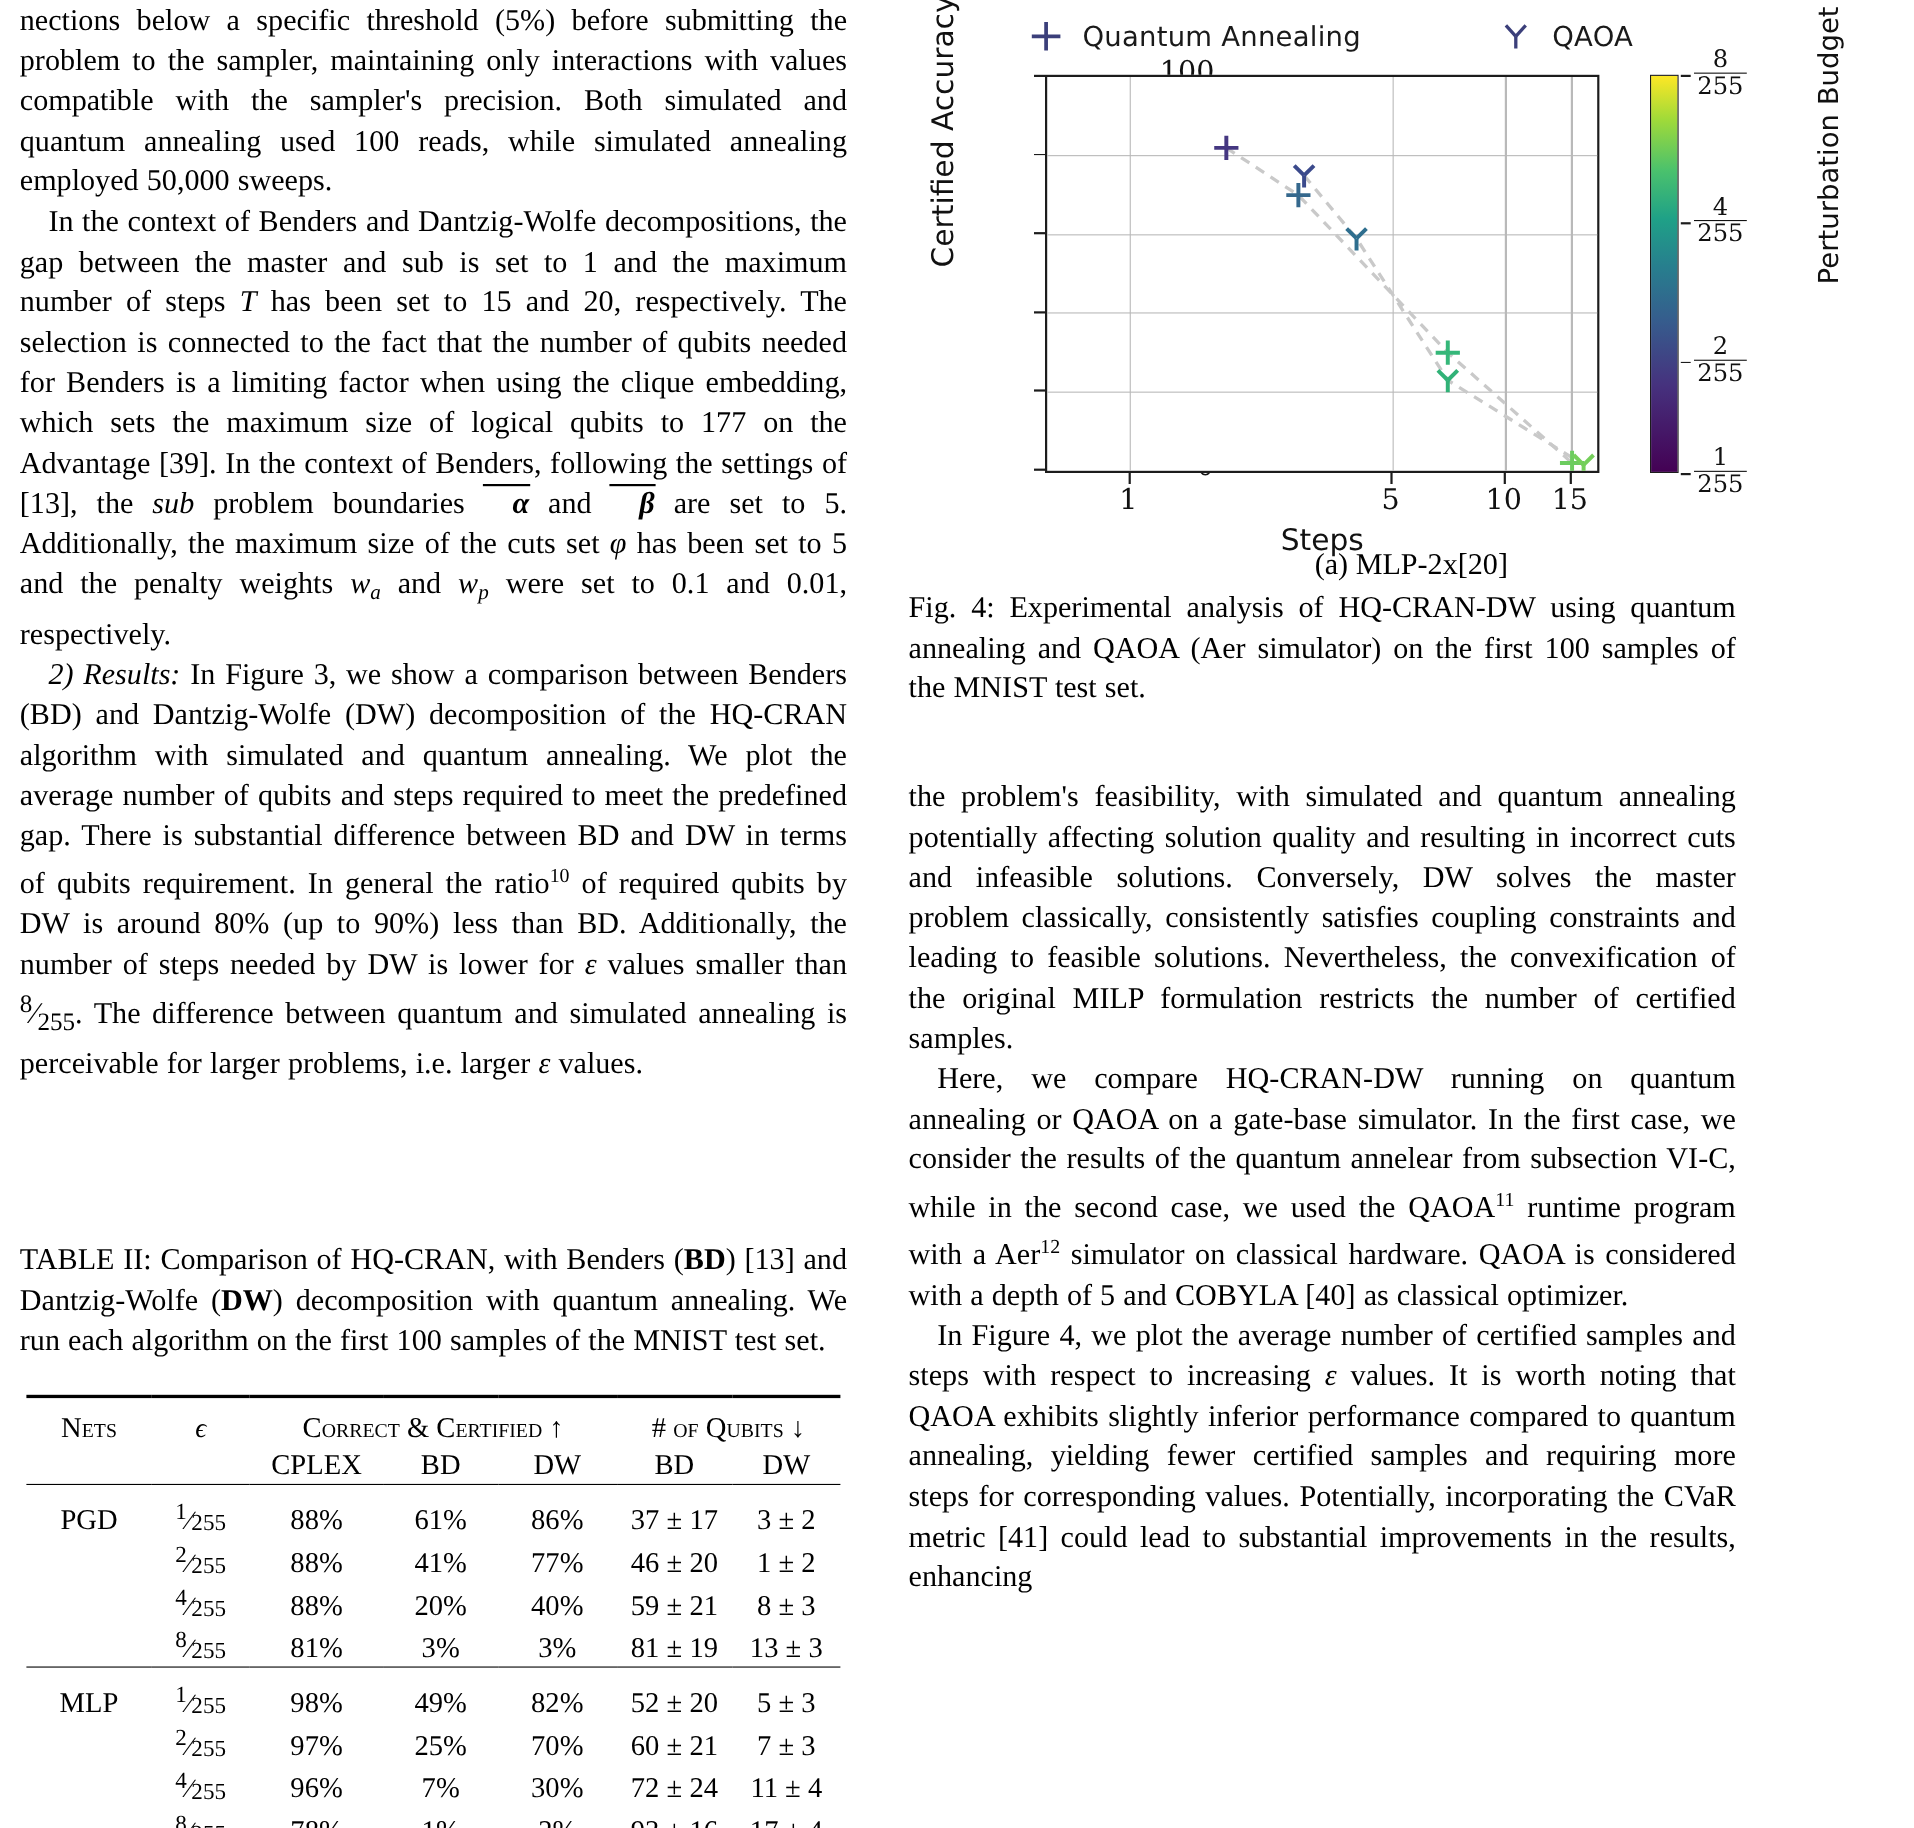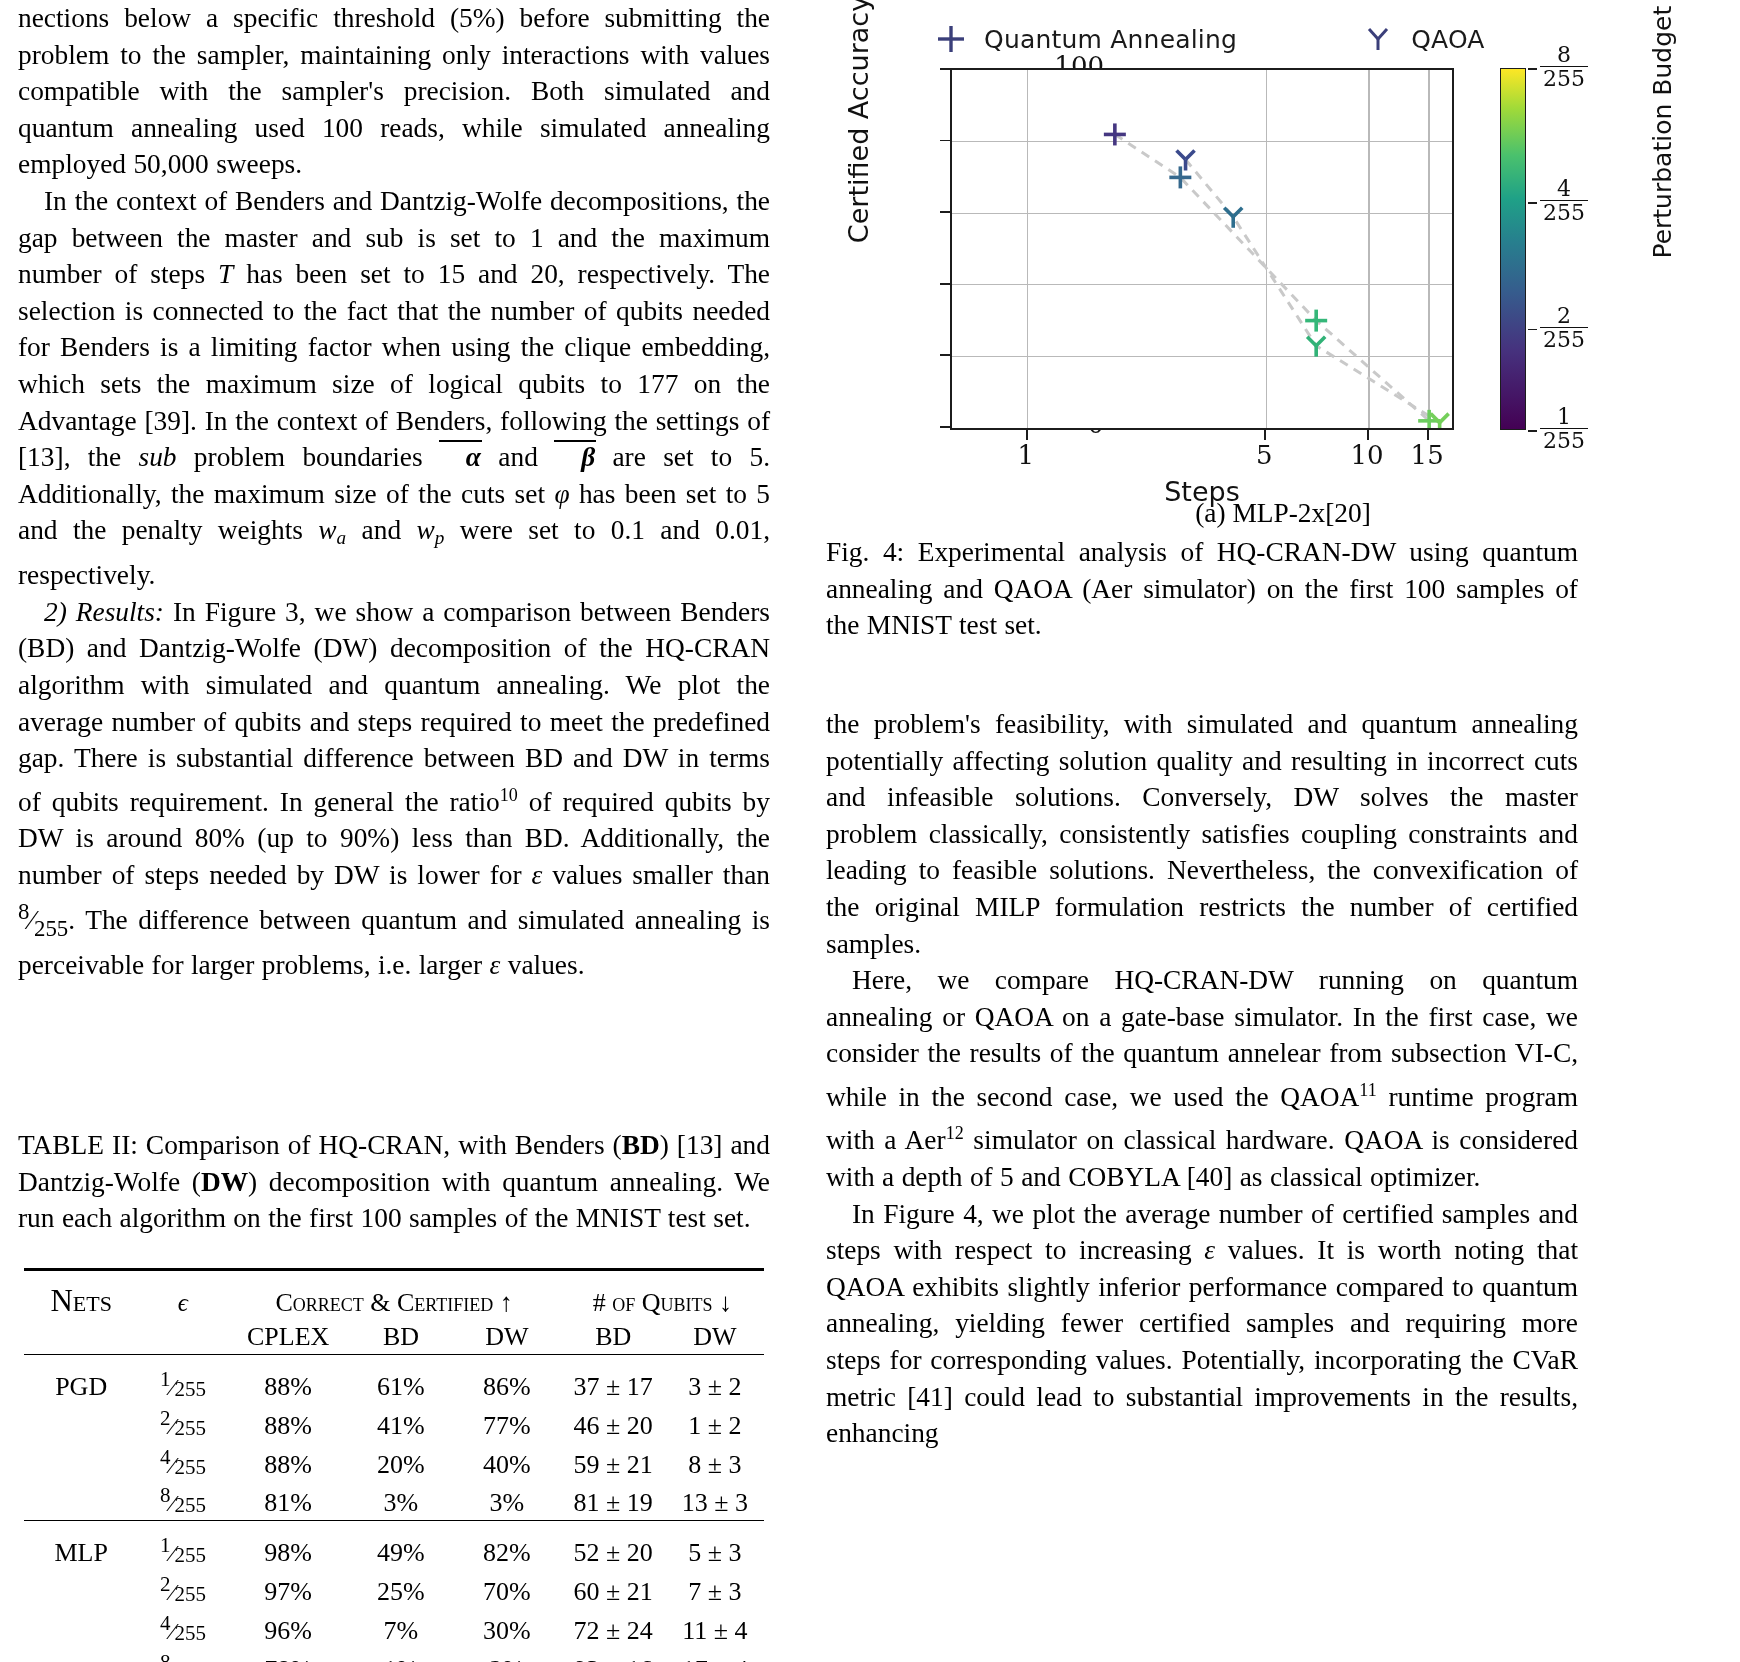--- a/index.html
+++ b/index.html
@@ -65,21 +65,21 @@
     width: 914px;
     height: 510px;
   }
   .legend {
     position: absolute;
     left: 92px;
     top: 8px;
     width: 700px;
     height: 44px;
     display: flex;
-    align-items: flex-end;
+    align-items: flex-start;
     font-family: "DejaVu Sans", sans-serif;
     font-size: 25px;
     color: #1a1a1a;
   }
   .legend-item { display: flex; align-items: center; }
   .legend-item.qa { margin-left: 14px; }
   .legend-item.qaoa { margin-left: 122px; }
   .legend-glyph {
     width: 38px;
     height: 38px;
@@ -305,21 +305,21 @@
         <col style="width:108px">
         <col style="width:112px">
         <col style="width:110px">
         <col style="width:102px">
       </colgroup>
       <tbody id="table-body">
           <tr class="rule-top">
             <td colspan="7"></td>
           </tr>
           <tr>
-            <td rowspan="2" class="sc" style="font-size:31px">Nets</td>
+            <td rowspan="2" class="sc" style="font-size:26px">Nets</td>
             <td rowspan="2" style="font-style:italic;font-size:25px">ϵ</td>
             <td colspan="3" class="hdr-group sc">Correct &amp; Certified ↑</td>
             <td colspan="2" class="hdr-group sc"># of Qubits ↓</td>
           </tr>
           <tr>
             <td class="hdr-sub">CPLEX</td>
             <td class="hdr-sub">BD</td>
             <td class="hdr-sub">DW</td>
             <td class="hdr-sub">BD</td>
             <td class="hdr-sub">DW</td>

